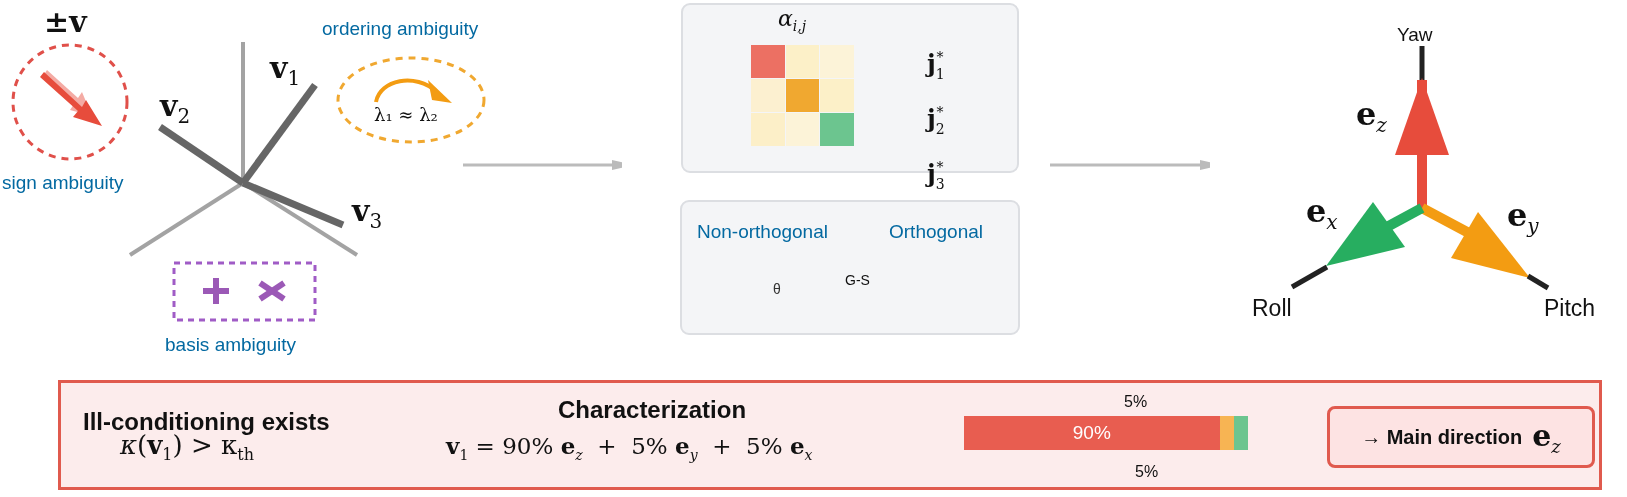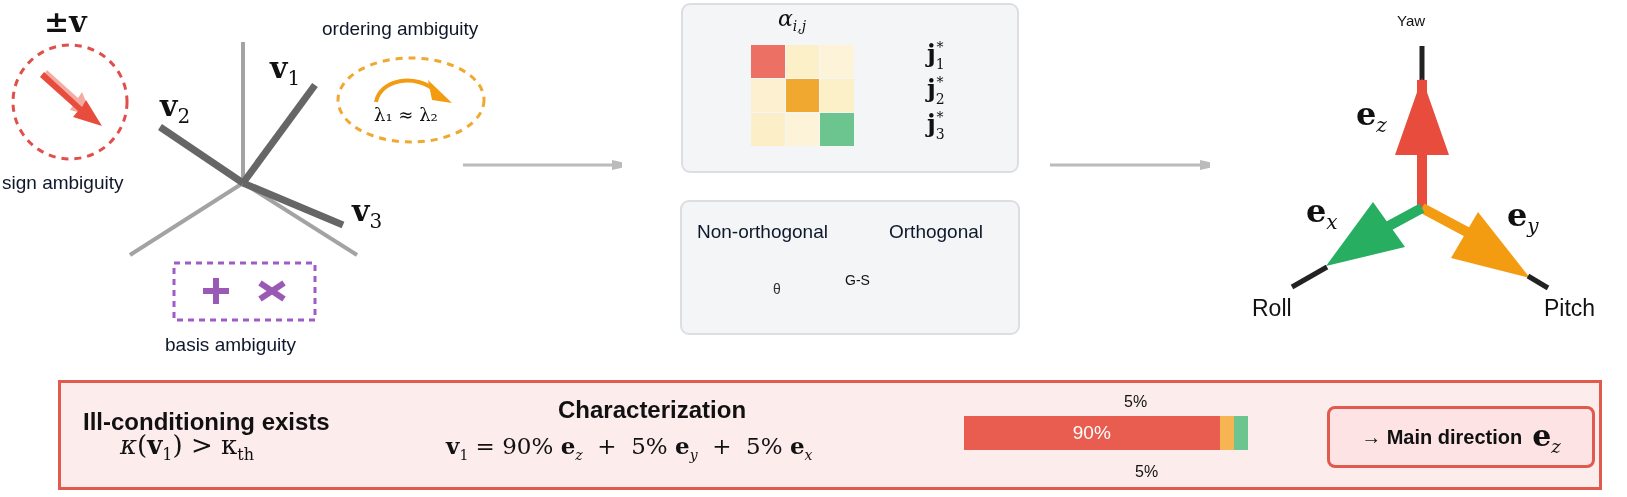--- a/index.html
+++ b/index.html
@@ -1,21 +1,21 @@
 <!DOCTYPE html>
 <html><head>
 <meta charset="utf-8">
 <style>
   html, body { margin: 0; padding: 0; background: #ffffff; }
   body { width: 1627px; height: 497px; position: relative; overflow: hidden;
          font-family: "Liberation Sans", sans-serif; color: #111; }
   .abs { position: absolute; }
   .math { font-family: "DejaVu Serif", serif; }
   .mathb { font-family: "DejaVu Serif", serif; font-weight: bold; }
-  .label { font-size: 19px; color: #0f172a; }
+  .label { font-size: 19px; color: #0369a1; }
   svg { position: absolute; left: 0; top: 0; }
   .panel { position: absolute; background: #f4f5f7; border: 2px solid #dcdee2; border-radius: 9px; }
   .bottom-box { position: absolute; left: 58px; top: 380px; width: 1544px; height: 110px;
                 background: #fcecec; border: 3px solid #e05a4e; box-sizing: border-box; }
   .heading { font-weight: bold; font-size: 24px; }
   .main-btn { position: absolute; left: 1327px; top: 406px; width: 268px; height: 62px;
               background: #fde3e3; border: 3px solid #e05a4e; border-radius: 8px; box-sizing: border-box;
               display: flex; align-items: center; justify-content: center; gap: 10px; }
   .main-btn .txt { font-weight: bold; font-size: 20px; }
 </style>
@@ -116,33 +116,33 @@
   <div style="background:#fcf0c8"></div>
   <div style="background:#fcf3d8"></div>
   <div style="background:#fcf0d0"></div>
   <div style="background:#f0a830" title="#f0a830"></div>
   <div style="background:#fcf0c8"></div>
   <div style="background:#fcefc8"></div>
   <div style="background:#fcf3d8"></div>
   <div style="background:#6cc58f" title="#6cc58f"></div>
 </div>
 
-<div class="abs mathb" style="left:927px; top:38px; font-size:24px; line-height:32px;">
+<div class="abs mathb" style="left:927px; top:38px; font-size:24px; line-height:52px;">
   <div><span>j</span><span style="font-size:14px;font-weight:normal;position:relative;top:7px">1</span><span style="font-size:14px;font-weight:normal;position:relative;top:-10px;left:-8px">*</span></div>
   <div><span>j</span><span style="font-size:14px;font-weight:normal;position:relative;top:7px">2</span><span style="font-size:14px;font-weight:normal;position:relative;top:-10px;left:-8px">*</span></div>
   <div><span>j</span><span style="font-size:14px;font-weight:normal;position:relative;top:7px">3</span><span style="font-size:14px;font-weight:normal;position:relative;top:-10px;left:-8px">*</span></div>
 </div>
 
 <div class="panel" style="left:680px; top:200px; width:336px; height:131px;"></div>
 <div class="abs label" style="left:697px; top:221px;">Non-orthogonal</div>
 <div class="abs label" style="left:889px; top:221px;">Orthogonal</div>
 <div class="abs" style="left:845px; top:272px; font-size:14px;">G-S</div>
 <div class="abs" style="left:773px; top:281px; font-size:14px; color:#333;">θ</div>
 
-<div class="abs" style="left:1397px; top:12px; font-size:15px;">Yaw</div>
+<div class="abs" style="left:1397px; top:24px; font-size:19px;">Yaw</div>
 <div class="abs" style="left:1544px; top:295px; font-size:23px;">Pitch</div>
 <div class="abs" style="left:1252px; top:295px; font-size:23px;">Roll</div>
 
 <div class="abs mathb" style="left:1356px; top:95px; font-size:32px;"><span>e</span><sub style="font-size:20px;font-weight:normal;font-style:italic">z</sub></div>
 <div class="abs mathb" style="left:1507px; top:196px; font-size:32px;"><span>e</span><sub style="font-size:20px;font-weight:normal;font-style:italic">y</sub></div>
 <div class="abs mathb" style="left:1306px; top:192px; font-size:32px;"><span>e</span><sub style="font-size:20px;font-weight:normal;font-style:italic">x</sub></div>
 
 <div class="bottom-box"></div>
 
 <div class="abs heading" style="left:83px; top:396px;margin-top:12px;">Ill-conditioning exists</div>

